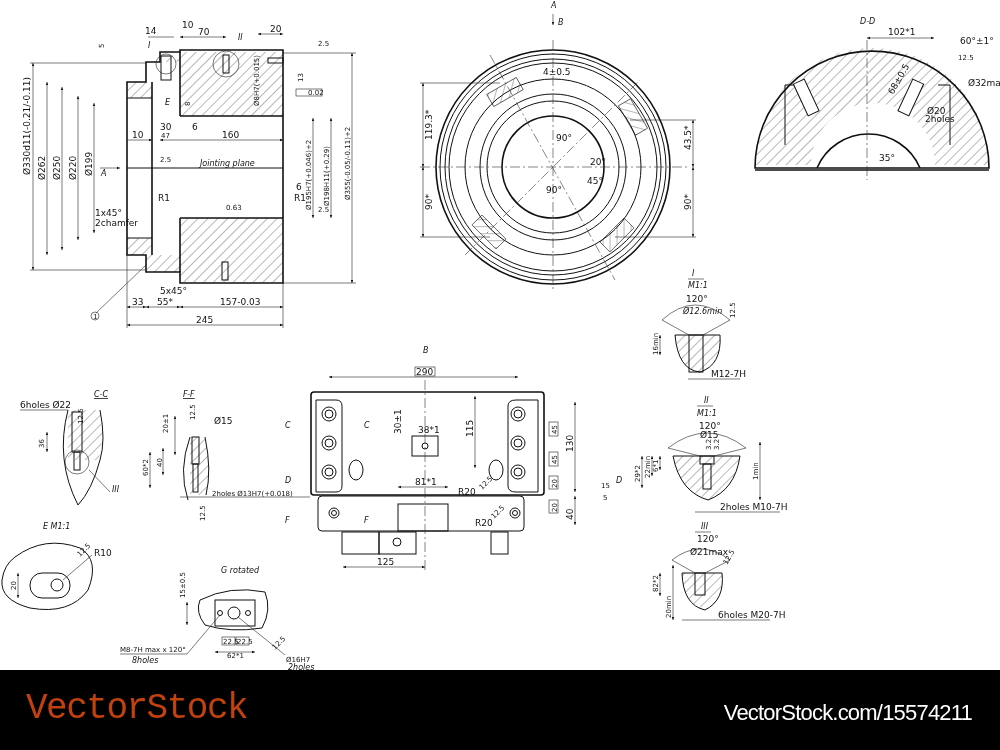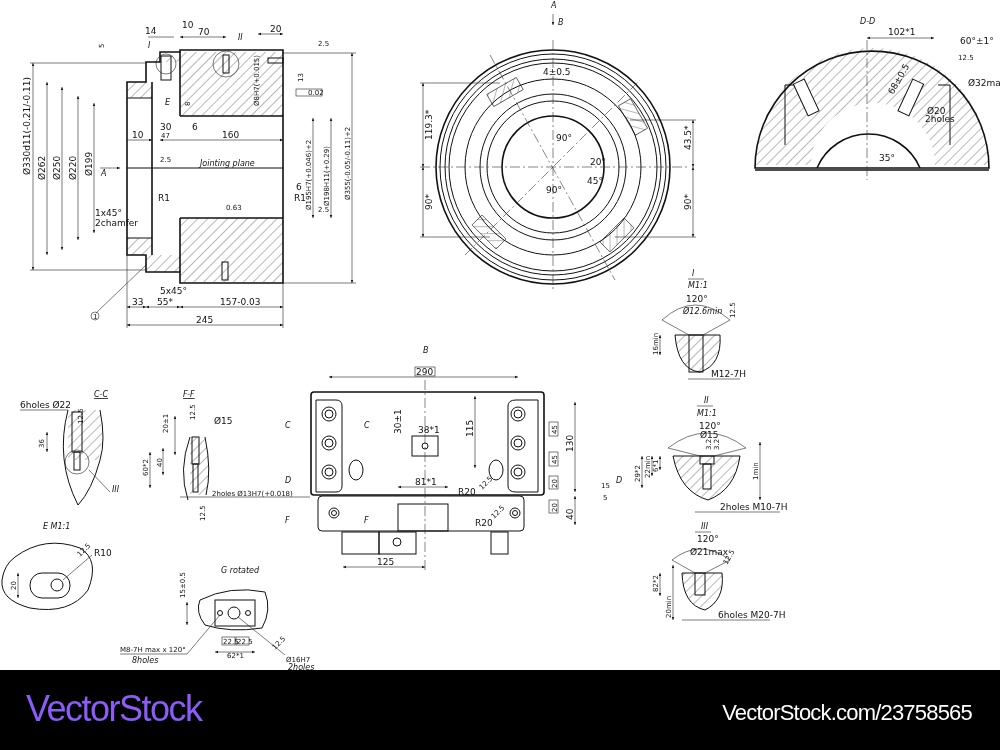--- a/index.html
+++ b/index.html
@@ -8,21 +8,21 @@
   svg text{font-family:"DejaVu Sans",sans-serif;fill:#111;}
   .ln{stroke:#111;stroke-width:1;fill:none;}
   .thk{stroke:#111;stroke-width:1.6;fill:none;}
   .thin{stroke:#222;stroke-width:0.6;fill:none;}
   .ctr{stroke:#333;stroke-width:0.6;fill:none;stroke-dasharray:10 3 2 3;}
   .hatch{fill:url(#hatch);stroke:none;}
   .dim{font-size:9px;}
   .dimsm{font-size:7px;}
   .ital{font-style:italic;font-size:8px;}
   #footer{position:absolute;left:0;top:670px;width:1000px;height:80px;background:#000;}
-  #brand{position:absolute;left:26px;top:688px;color:#8b5cf6;font-family:Liberation Sans, sans-serif;font-size:36px;letter-spacing:-1.5px;text-align:right;}
+  #brand{position:absolute;left:26px;top:688px;color:#c2410c;font-family:Liberation Mono, monospace;font-size:36px;letter-spacing:-1.5px;text-align:right;}
   #brandurl{position:absolute;right:28px;top:700px;color:#fff;font-family:"Liberation Sans",sans-serif;font-size:22px;letter-spacing:-0.8px;}
 </style>
 </head>
 <body>
 
 <div id="sheet">
 <svg width="1000" height="670" viewBox="0 0 1000 670" xmlns="http://www.w3.org/2000/svg">
   <defs>
     <pattern id="hatch" patternUnits="userSpaceOnUse" width="7" height="7" patternTransform="rotate(45)">
       <line x1="0" y1="0" x2="0" y2="7" stroke="#333" stroke-width="0.7"></line>
@@ -406,13 +406,13 @@
     <text class="dimsm" transform="translate(658,592) rotate(-90)">82*2</text>
     <text class="dimsm" transform="translate(671,618) rotate(-90)">20min</text>
     <text class="dim" x="718" y="618">6holes M20-7H</text>
   </g>
 </svg>
 </div>
 
 <div id="footer">
 </div>
 <div id="brand">VectorStock</div>
-<div id="brandurl">VectorStock.com/23758565</div>
+<div id="brandurl">VectorStock.com/15574211</div>
 
 </body></html>

